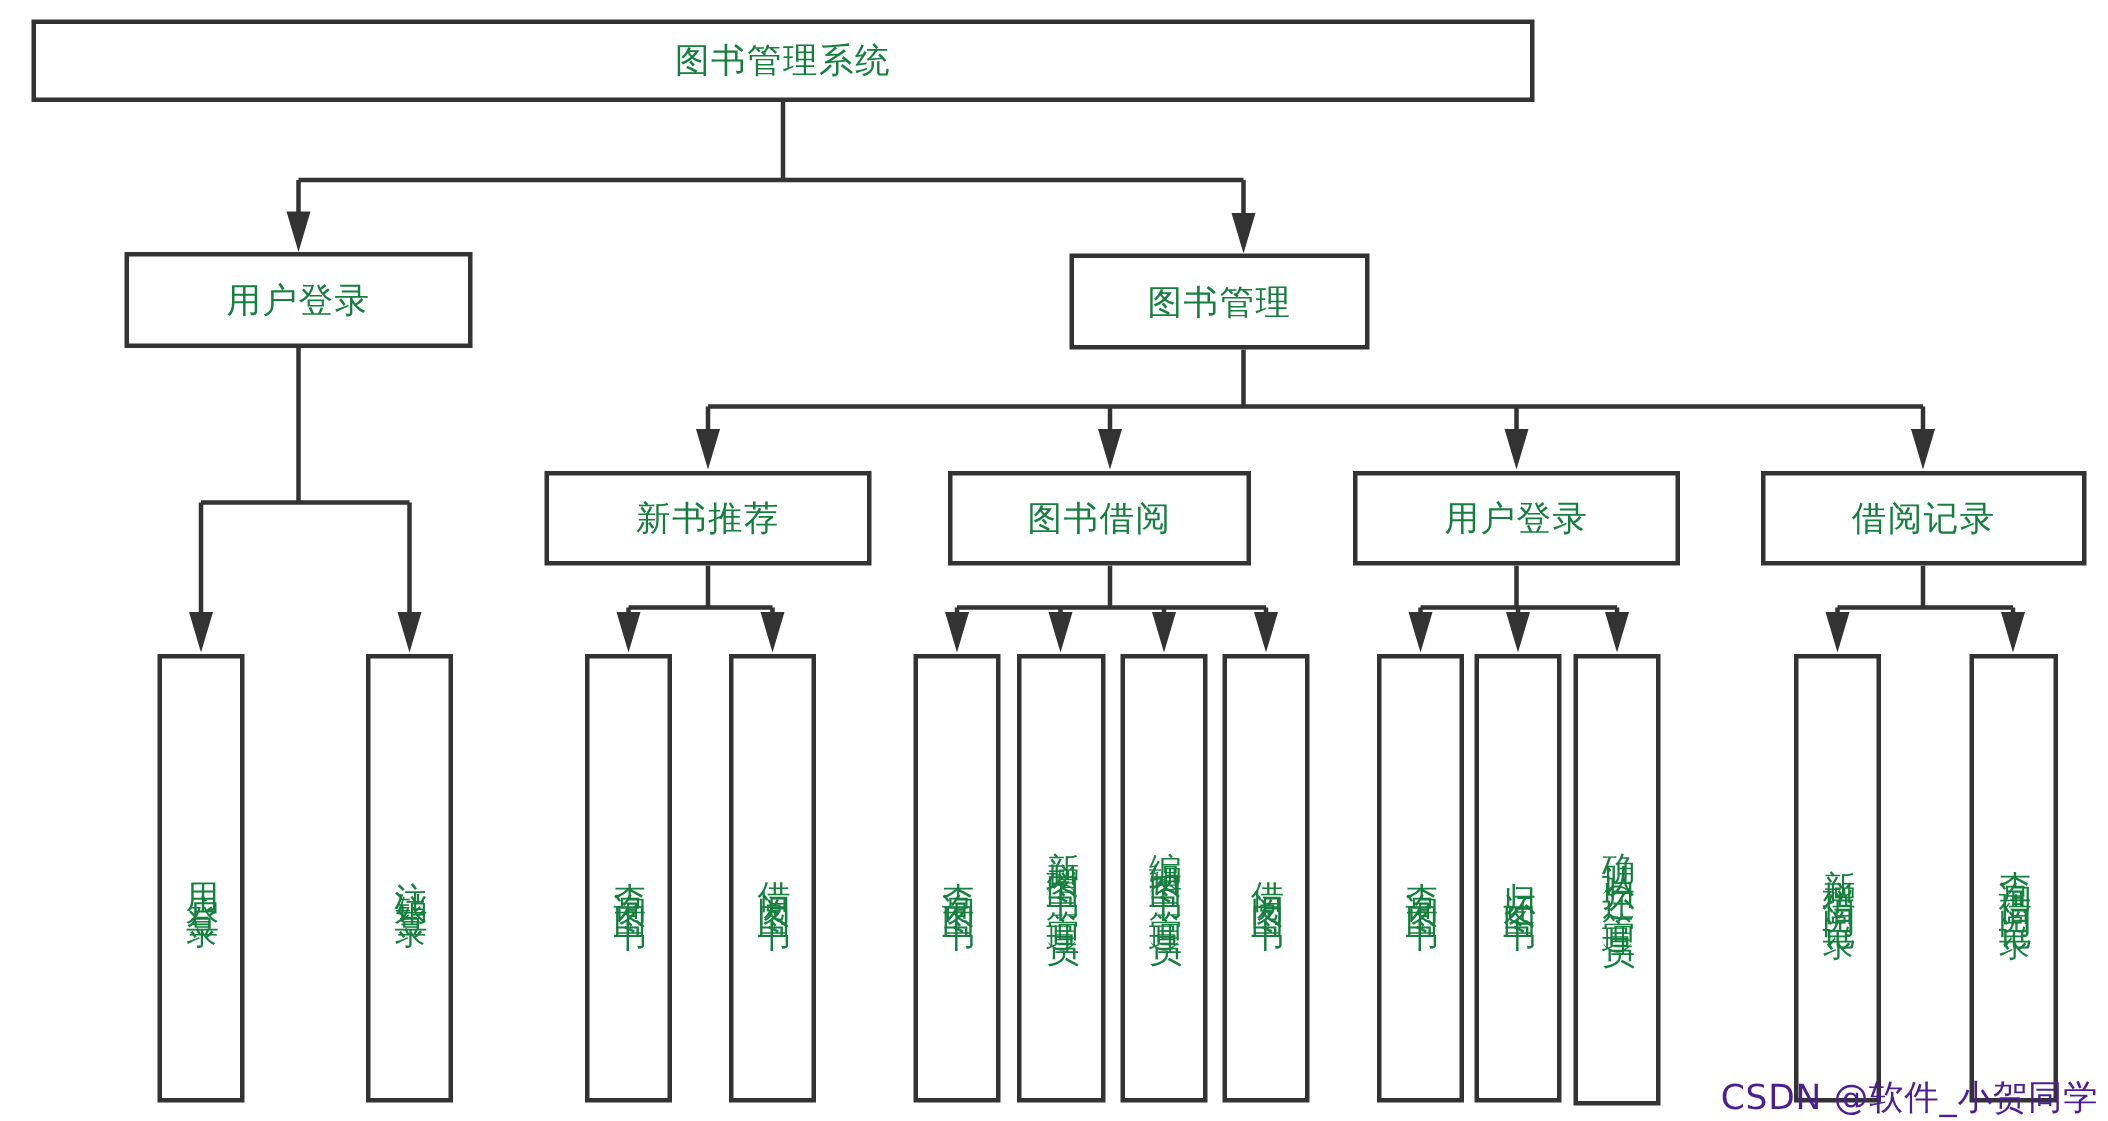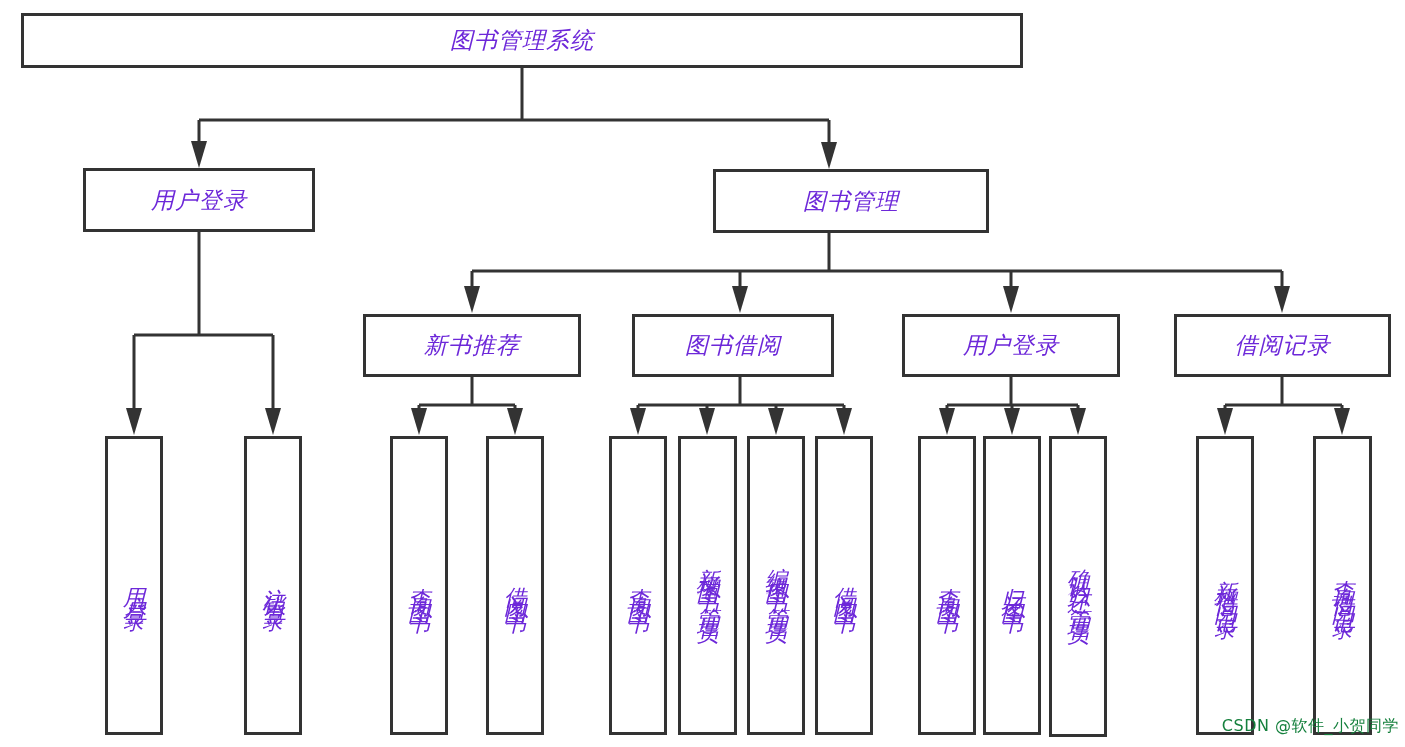--- a/index.html
+++ b/index.html
@@ -21,40 +21,39 @@
     position: absolute;
     box-sizing: border-box;
     border: 3px solid #333333;
     background: #ffffff;
     display: flex;
     align-items: center;
     justify-content: center;
     z-index: 1;
   }
   .node .lbl {
-    color: #6d28d9;
+    color: #15803d;
     font-size: 23px;
     letter-spacing: 1px;
     white-space: nowrap;
-    font-style: italic;
   }
   .node.v .lbl {
     writing-mode: vertical-rl;
     text-orientation: mixed;
     font-size: 22px;
     letter-spacing: 8px;
     line-height: 1;
     white-space: normal;
   }
   .watermark {
     position: absolute;
     top: 716px;
     right: 6px;
-    font-size: 16px;
-    color: #15803d;
+    font-size: 23px;
+    color: #4c1d95;
     letter-spacing: 0.5px;
     z-index: 2;
   }
 </style>
 </head>
 <body>
 
 <div class="canvas">
 
   <svg class="connectors" viewBox="0 0 1405 747" xmlns="http://www.w3.org/2000/svg">
@@ -89,21 +88,21 @@
     </g>
   </svg>
 
   <div class="node h" style="left:21px; top:13px; width:1002px; height:55px">
     <span class="lbl">图书管理系统</span>
   </div>
 
   <div class="node h" style="left:83px; top:168px; width:232px; height:64px">
     <span class="lbl">用户登录</span>
   </div>
-  <div class="node h" style="left:713px; top:169px; width:276px; height:64px">
+  <div class="node h" style="left:713px; top:169px; width:200px; height:64px">
     <span class="lbl">图书管理</span>
   </div>
 
   <div class="node h" style="left:363px; top:314px; width:218px; height:63px">
     <span class="lbl">新书推荐</span>
   </div>
   <div class="node h" style="left:632px; top:314px; width:202px; height:63px">
     <span class="lbl">图书借阅</span>
   </div>
   <div class="node h" style="left:902px; top:314px; width:218px; height:63px">

